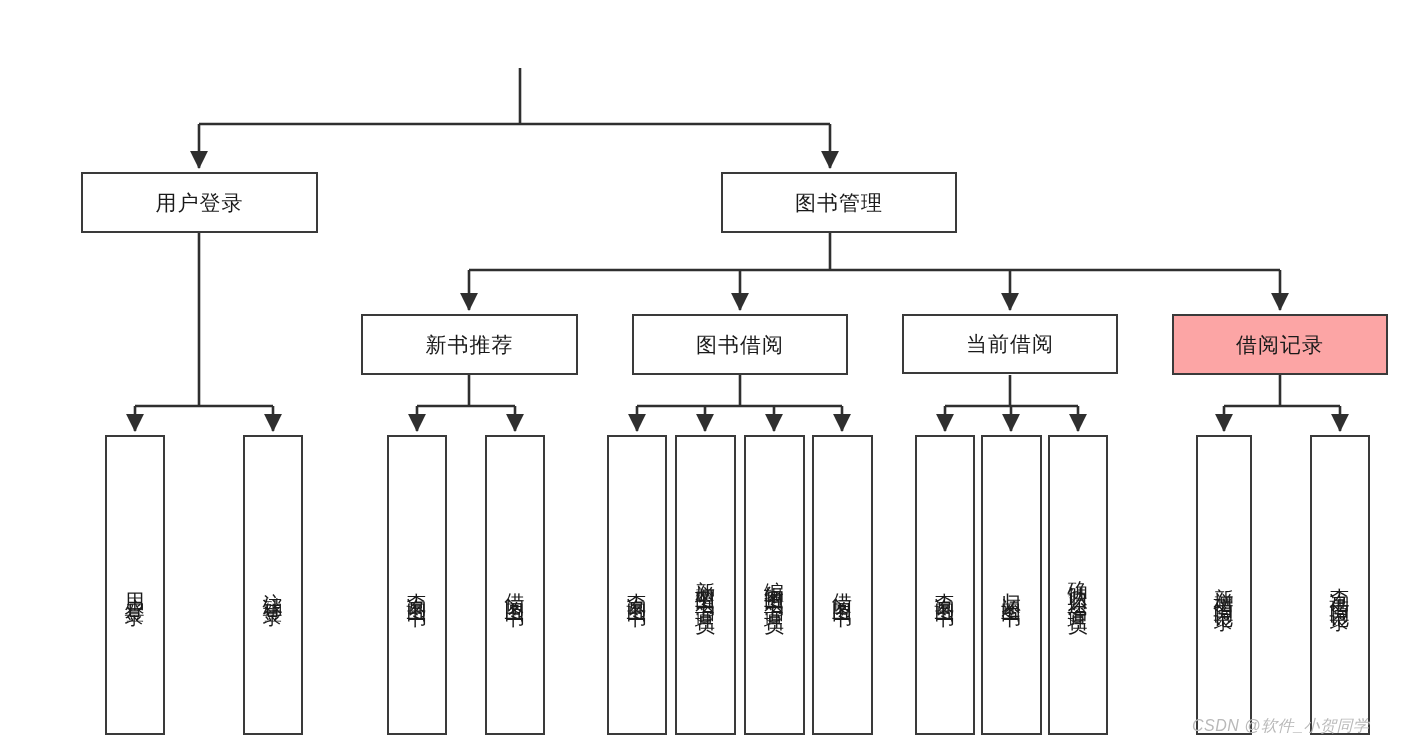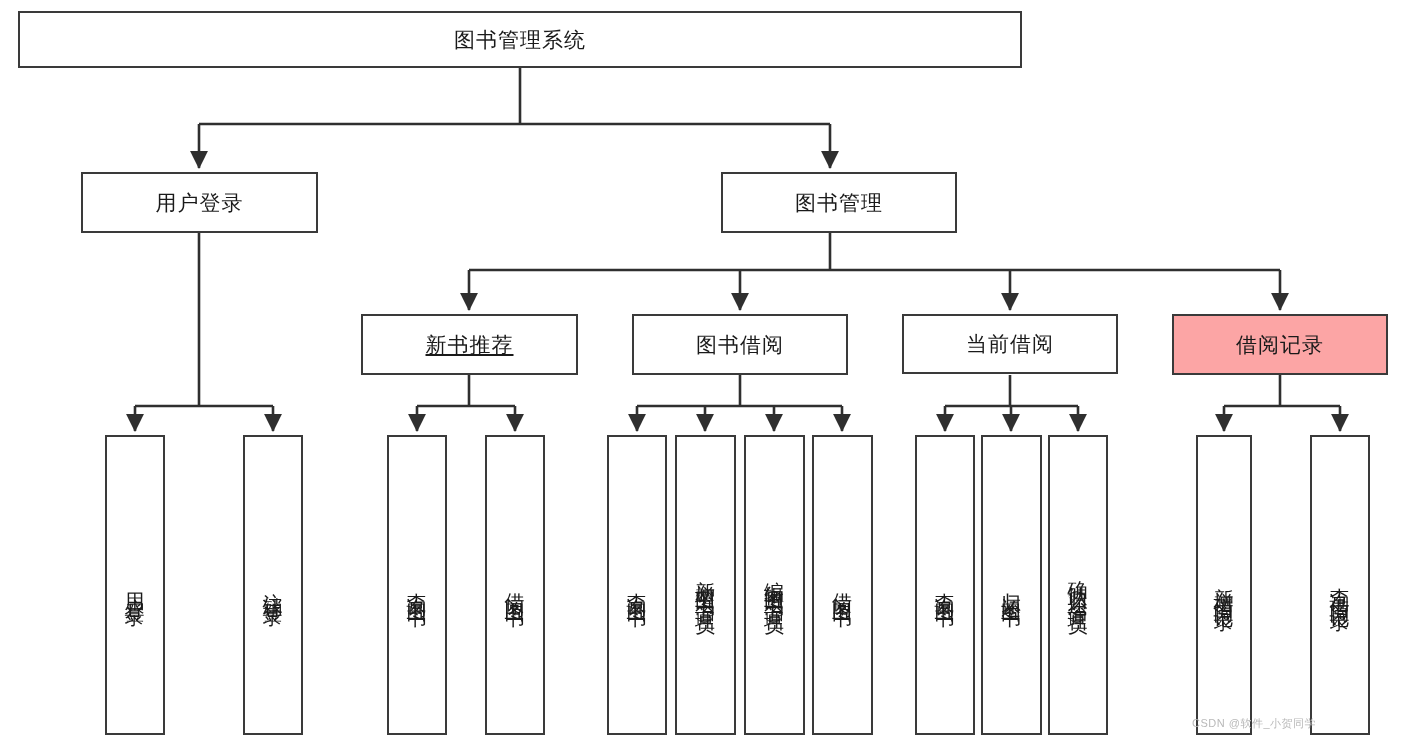--- a/index.html
+++ b/index.html
@@ -50,25 +50,26 @@
     line-height: 1.1;
     padding-top: 4px;
   }
   .node.vert .label {
     writing-mode: vertical-rl;
     text-orientation: upright;
     display: block;
   }
   .watermark {
     position: absolute;
-    font-size: 11px;
+    font-size: 16px;
     color: #b9b9b9;
     letter-spacing: 0.5px;
     white-space: nowrap;
     user-select: none;
+    font-style: italic;
   }
 </style>
 </head>
 <body>
 
 <div id="canvas" style="background: rgb(255, 255, 255);">
 
   <svg id="edges" viewBox="0 0 1405 747" xmlns="http://www.w3.org/2000/svg">
     <defs>
       <marker id="arrow" viewBox="0 0 10 10" refX="9.5" refY="5" markerWidth="7" markerHeight="7" orient="auto-start-reverse">
@@ -112,32 +113,29 @@
       <path d="M 1011 406 L 1011 431" marker-end="url(#arrow)"></path>
       <path d="M 1078 406 L 1078 431" marker-end="url(#arrow)"></path>
 
       <path d="M 1280 375 L 1280 406"></path>
       <path d="M 1224 406 L 1340 406"></path>
       <path d="M 1224 406 L 1224 431" marker-end="url(#arrow)"></path>
       <path d="M 1340 406 L 1340 431" marker-end="url(#arrow)"></path>
     </g>
   </svg>
 
-  <div class="node horiz" style="left: 18px; top: 11px; width: 1004px; height: 57px; border-color: rgb(58, 58, 58); background: rgb(255, 255, 255); color: rgb(26, 26, 26);">
-    <span class="label">图书管理系统</span>
-  </div>
 
   <div class="node horiz" style="left: 81px; top: 172px; width: 237px; height: 61px; border-color: rgb(58, 58, 58); background: rgb(255, 255, 255); color: rgb(26, 26, 26);">
     <span class="label">用户登录</span>
   </div>
   <div class="node horiz" style="left: 712px; top: 172px; width: 236px; height: 61px; border-color: rgb(58, 58, 58); background: rgb(255, 255, 255); color: rgb(26, 26, 26); margin-left: 9px;">
     <span class="label">图书管理</span>
   </div>
 
-  <div class="node horiz" style="left: 361px; top: 314px; width: 217px; height: 61px; border-color: rgb(58, 58, 58); background: rgb(255, 255, 255); color: rgb(26, 26, 26); text-decoration: underline;">
+  <div class="node horiz" style="left: 361px; top: 314px; width: 217px; height: 61px; border-color: rgb(58, 58, 58); background: rgb(255, 255, 255); color: rgb(26, 26, 26);">
     <span class="label">新书推荐</span>
   </div>
   <div class="node horiz" style="left: 632px; top: 314px; width: 216px; height: 61px; border-color: rgb(58, 58, 58); background: rgb(255, 255, 255); color: rgb(26, 26, 26); text-align: right;">
     <span class="label">图书借阅</span>
   </div>
   <div class="node horiz" style="left: 902px; top: 314px; width: 216px; height: 60px; border-color: rgb(58, 58, 58); background: rgb(255, 255, 255); color: rgb(26, 26, 26);">
     <span class="label">当前借阅</span>
   </div>
   <div class="node horiz" style="left: 1172px; top: 314px; width: 216px; height: 61px; border-color: rgb(58, 58, 58); background: #fca5a5; color: rgb(26, 26, 26);">
     <span class="label">借阅记录</span>

